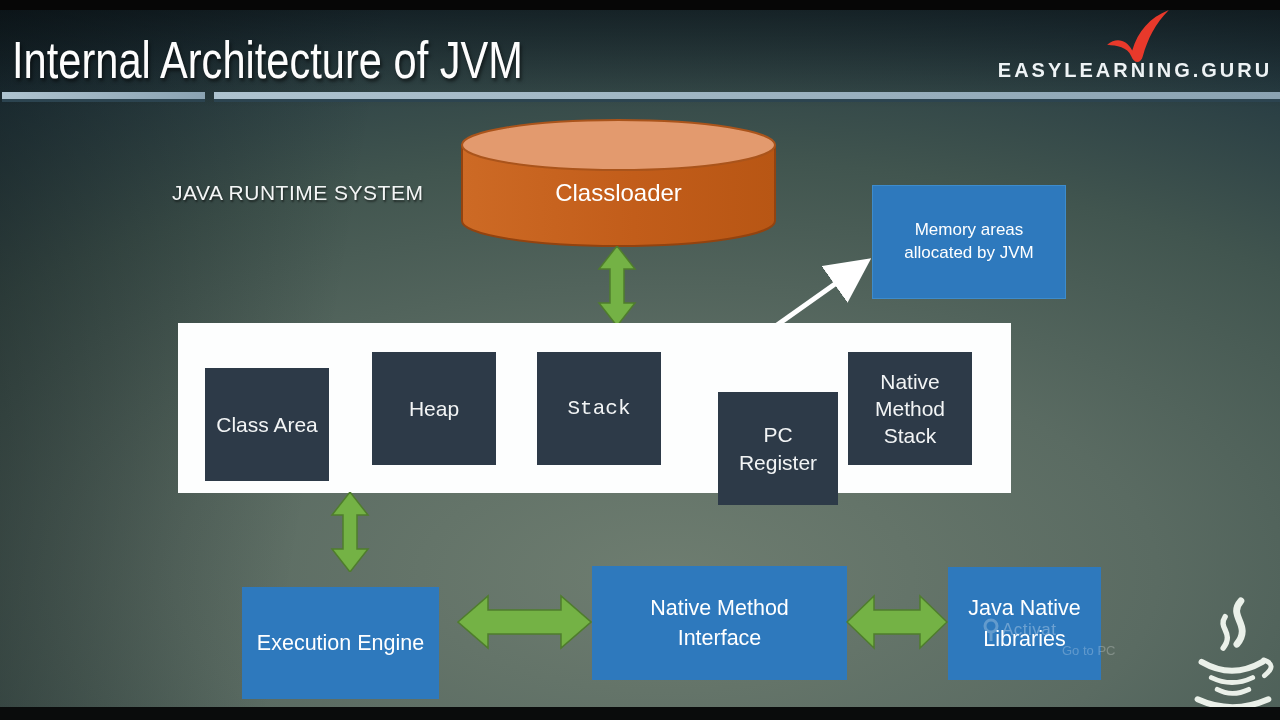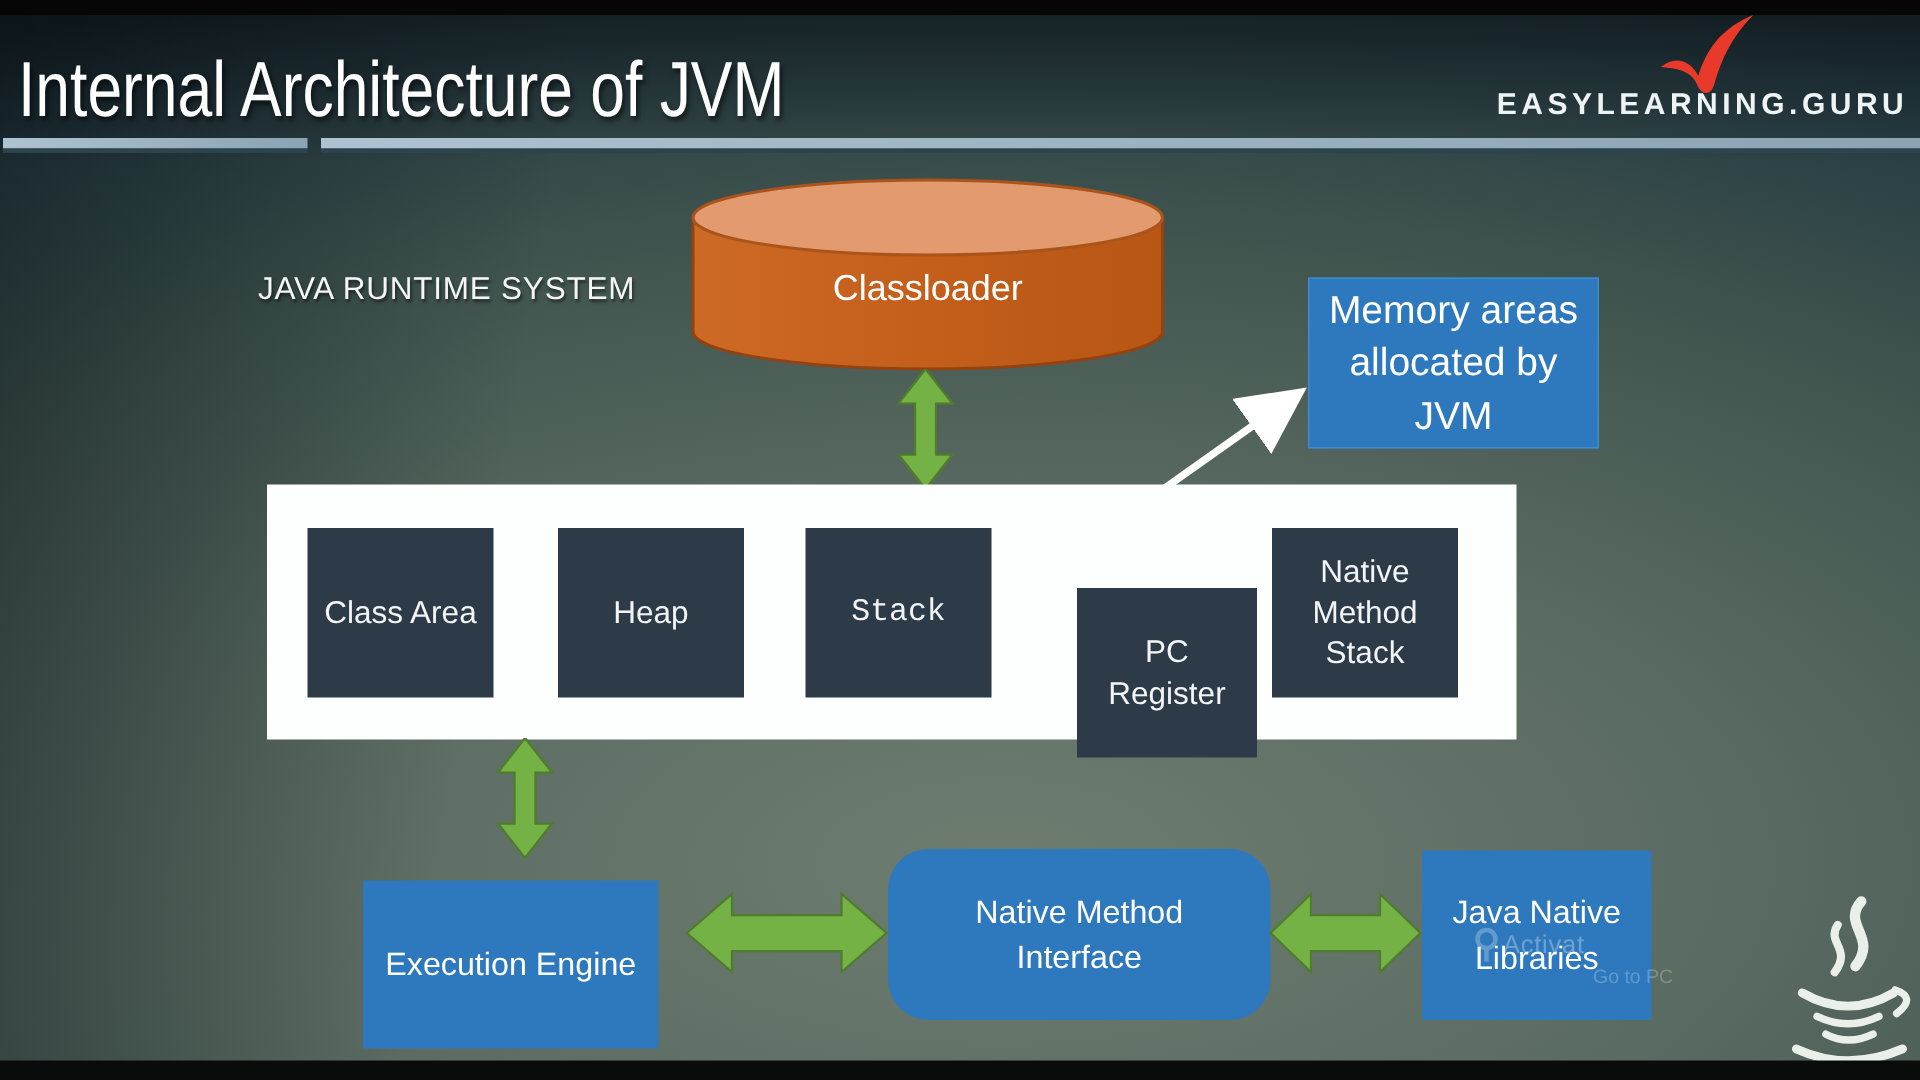--- a/index.html
+++ b/index.html
@@ -31,32 +31,32 @@
   .brand-check{left:1100px;top:8px;width:76px;height:54px;}
   
   .runtime-label{left:172px;top:181px;font-size:21px;letter-spacing:.5px;color:#f4f6f6;
     text-shadow:1px 2px 2px rgba(0,0,0,.5);}
   
   .cylinder{left:460px;top:118px;width:317px;height:130px;}
   .cylinder-label{left:460px;top:179px;width:317px;text-align:center;font-size:24px;color:#fff;}
   
   .memory-box{left:872px;top:185px;width:192px;height:112px;background:#2e79bd;
     border:1px solid #3d8ccd;display:flex;align-items:center;justify-content:center;
-    text-align:center;font-size:26px;line-height:1.35;}
+    text-align:center;font-size:17px;line-height:1.35;}
   
   .white-box{left:178px;top:323px;width:833px;height:170px;background:#fdfefe;}
   .mem{top:352px;width:124px;height:113px;background:#2d3a48;display:flex;align-items:center;
     justify-content:center;text-align:center;font-size:21px;line-height:1.3;color:#f2f4f5;}
-  .mem-0{left:205px;} .mem-1{left:372px;text-align:center;} .mem-2{left:537px;font-family:Liberation Mono, monospace;} .mem-3{left:718px;padding:0 12px;width:96px;margin-top:40px;}
+  .mem-0{left:205px;margin-top:16px;} .mem-1{left:372px;text-align:center;} .mem-2{left:537px;font-family:Liberation Mono, monospace;} .mem-3{left:718px;padding:0 12px;width:96px;margin-top:40px;}
   .mem-4{left:848px;padding:0 10px;width:104px;}
   
   .bluebox{background:#2e79bd;display:flex;align-items:center;justify-content:center;
     text-align:center;font-size:21.5px;line-height:1.4;color:#fff;}
   .engine-box{left:242px;top:568px;width:197px;height:112px;margin-top:19px;}
-  .nmi-box{left:592px;top:566px;width:255px;height:114px;padding:0 2px;box-sizing:border-box;border-radius:27px;}
+  .nmi-box{left:592px;top:566px;width:255px;height:114px;padding:0 2px;box-sizing:border-box;}
   .nmi-box span{display:block;width:170px;margin:0 auto;}
   .jnl-box{left:948px;top:567px;width:153px;height:113px;}
   
   .arrow-v{width:40px;height:80px;}
   .arrow-v1{left:597px;top:246px;}
   .arrow-v2{left:330px;top:492px;}
   .arrow-h1{left:457px;top:594px;width:135px;height:56px;}
   .arrow-h2{left:846px;top:594px;width:102px;height:56px;}
   
   .pointer-arrow{left:755px;top:252px;width:125px;height:85px;}

